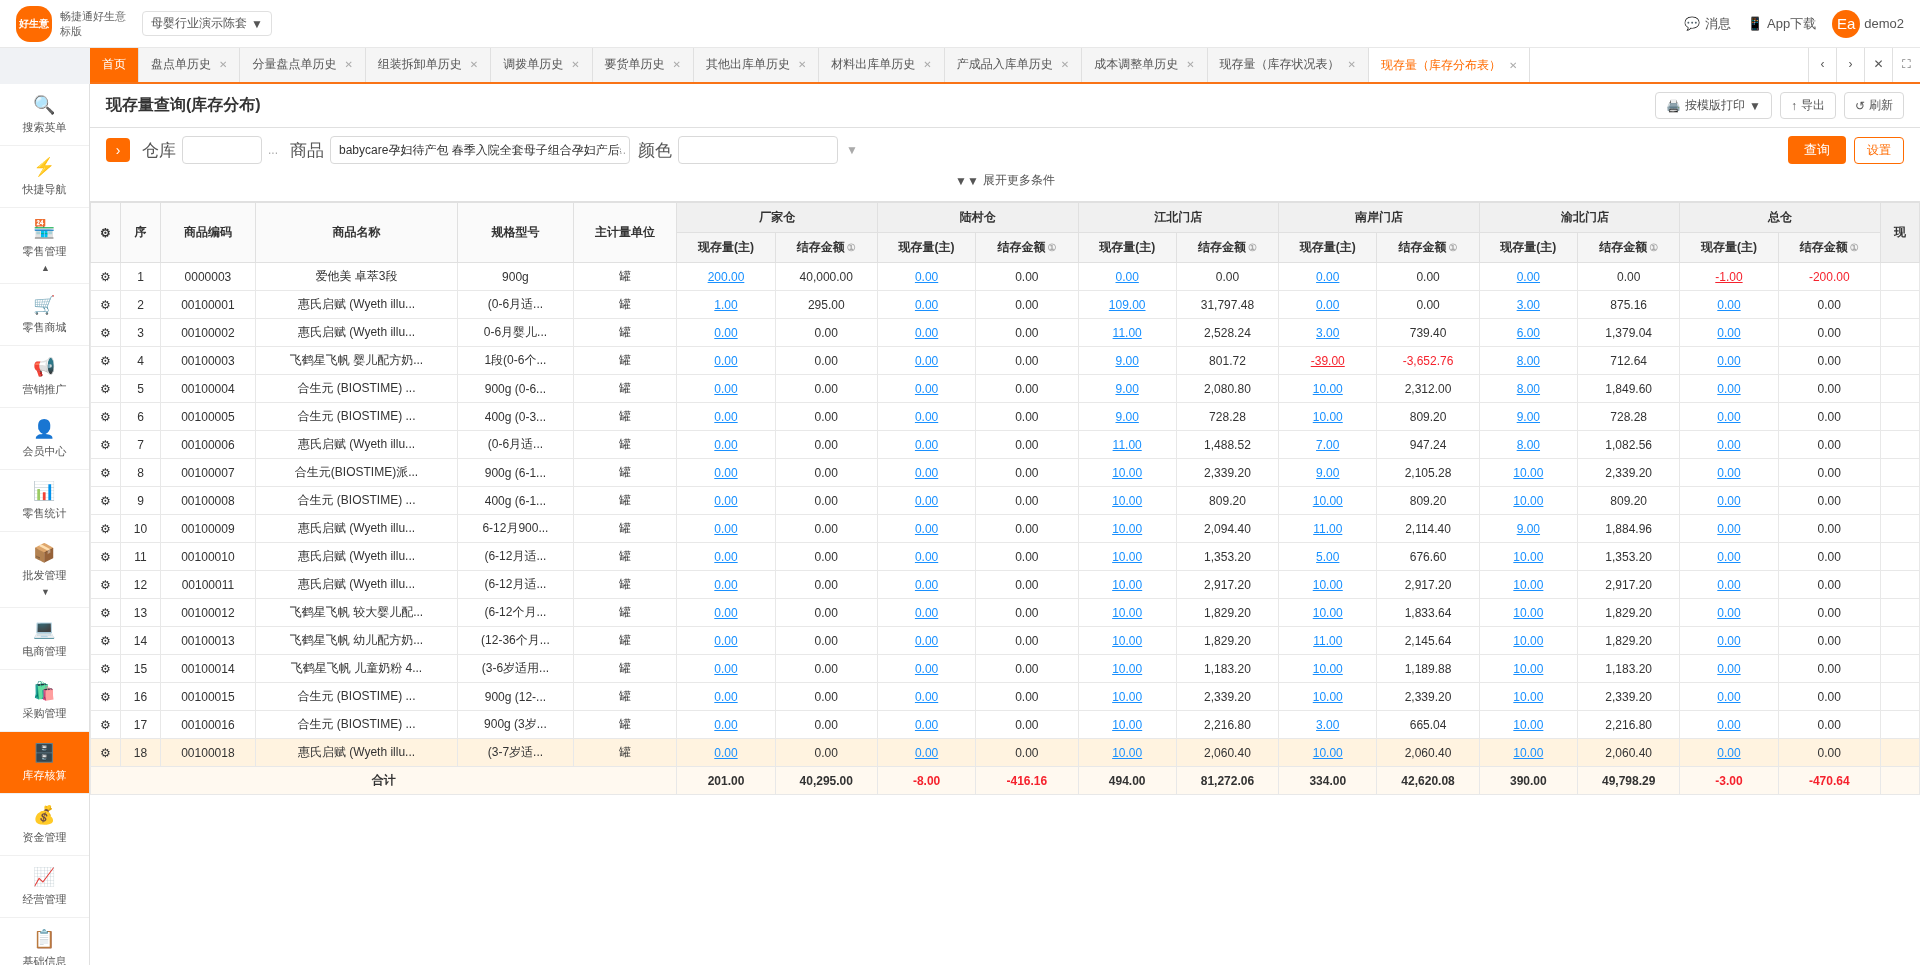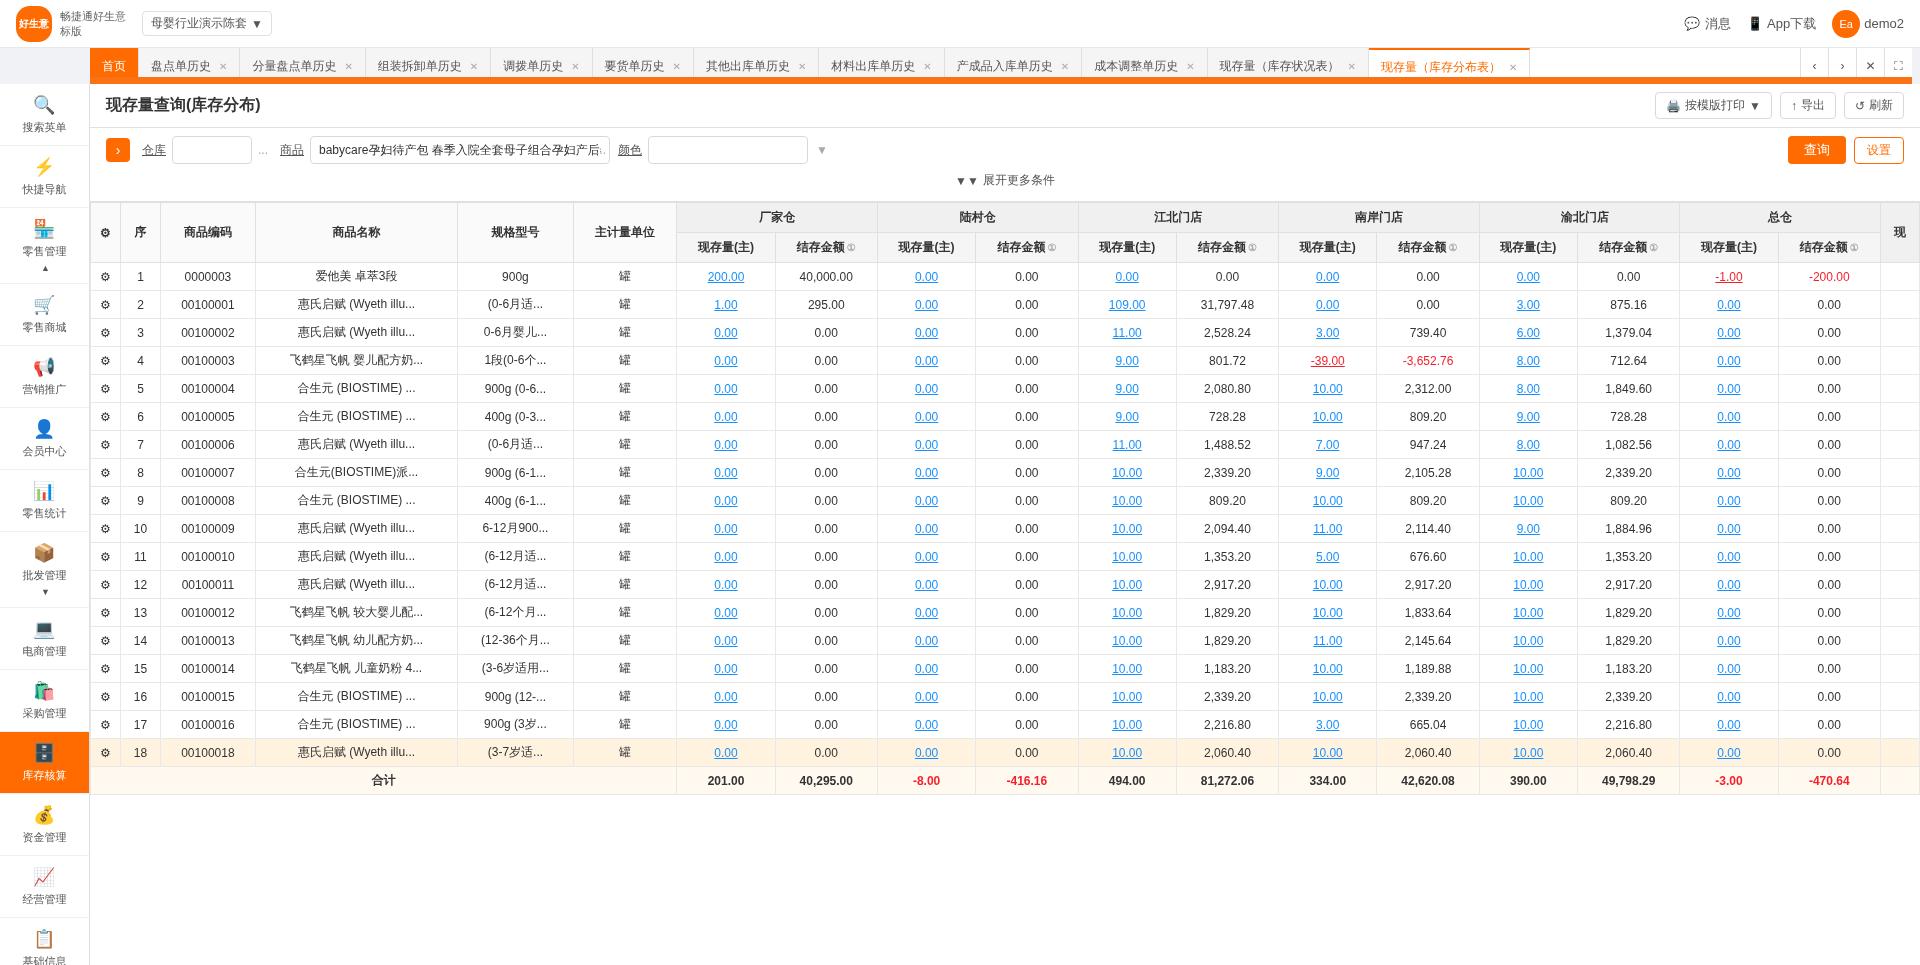--- a/index.html
+++ b/index.html
@@ -14,30 +14,30 @@
       justify-content: space-between;
       padding: 0 16px;
       border-bottom: 1px solid #e8e8e8;
       position: fixed; top: 0; left: 0; right: 0; z-index: 100;
     }
     .logo-area { display: flex; align-items: center; gap: 8px; }
     .logo-icon { width: 36px; height: 36px; background: #ff6b00; border-radius: 14px; display: flex; align-items: center; justify-content: center; color: white; font-size: 10px; font-weight: bold; }
     .logo-text { font-size: 11px; color: #666; line-height: 1.3; }
     .top-right { display: flex; align-items: center; gap: 16px; }
     .top-right-item { display: flex; align-items: center; gap: 4px; cursor: pointer; color: #555; font-size: 13px; }
-    .avatar { width: 28px; height: 28px; border-radius: 50%; background: #ff6b00; display: flex; align-items: center; justify-content: center; color: white; font-size: 11px; }
+    .avatar { width: 28px; height: 28px; border-radius: 50%; background: #ff6b00; display: flex; align-items: center; justify-content: center; color: white; font-size: 15px; }
 
     
     .tab-bar {
-      position: fixed; top: 48px; left: 90px; right: 8px; z-index: 99;
+      position: fixed; top: 48px; left: 90px; right: 0; z-index: 99;
       background: #fff;
       height: 36px;
       display: flex;
-      align-items: flex-start;
-      border-bottom: 7px solid #f97316;
+      align-items: flex-end;
+      border-bottom: 2px solid #f97316;
       overflow: hidden;
     }
     .tab-item {
       height: 36px;
       display: flex;
       align-items: center;
       padding: 0 12px;
       font-size: 12px;
       color: #555;
       cursor: pointer;
@@ -125,21 +125,21 @@
       border: none;
       border-radius: 4px;
       cursor: pointer;
       display: flex; align-items: center; justify-content: center;
       font-size: 14px;
       flex-shrink: 0;
     }
     .filter-field {
       display: flex; align-items: center; gap: 6px;
     }
-    .filter-label { color: #555; white-space: nowrap; font-size: 12px; text-decoration: underline; }
+    .filter-label { color: #555; white-space: nowrap; font-size: 17px; }
     .filter-input {
       border: 1px solid #d9d9d9;
       border-radius: 4px;
       padding: 4px 8px;
       font-size: 12px;
       height: 28px;
       min-width: 80px;
     }
     .filter-input-wide {
       min-width: 300px;

